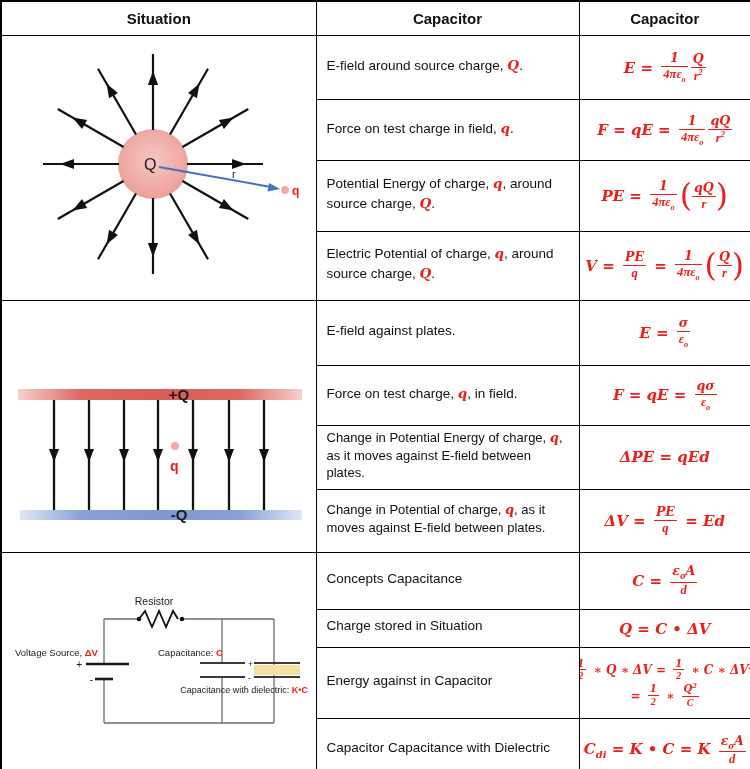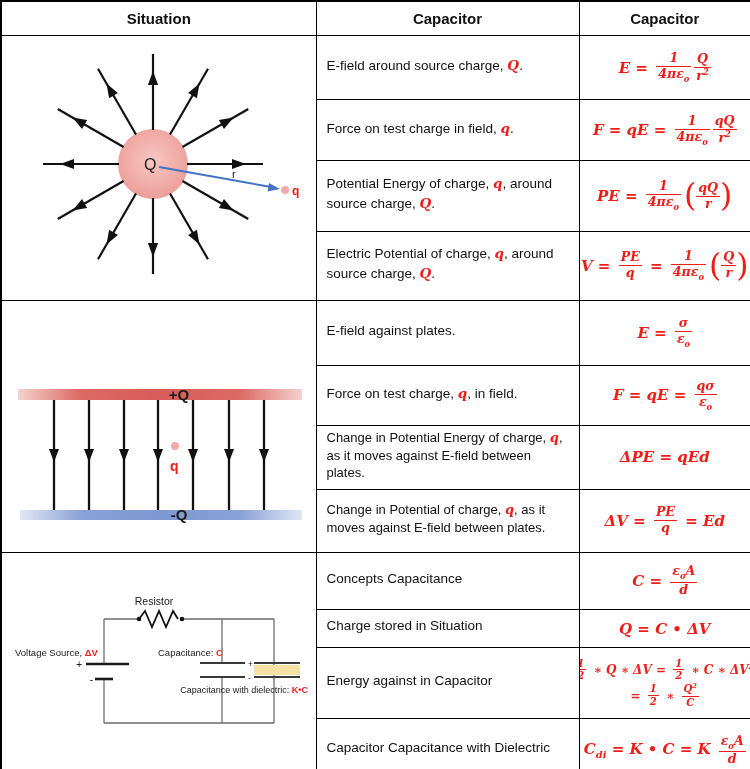--- a/index.html
+++ b/index.html
@@ -14,21 +14,21 @@
   td.con{padding:3px 8px 7px 10px;font-size:13.5px;line-height:1.38;text-align:left;}
   tr.small td.con{font-size:13px;line-height:1.35;}
   td.eqc{text-align:center;}
   .eq{color:var(--red);font-family:"DejaVu Serif",serif;font-style:italic;font-weight:600;font-size:15px;}
   .eq-small{font-size:12px;}
   .eq-line{display:flex;justify-content:center;align-items:center;gap:3px;margin:1px 0;}
   .eq-t{white-space:pre;}
   .fracwrap{display:inline-flex;align-items:center;}
   .frac{display:inline-flex;flex-direction:column;text-align:center;font-size:0.84em;line-height:1.18;}
   .frac .num{border-bottom:1.4px solid currentColor;padding:0 2px;}
-  .frac .den{padding:0 2px;}
+  .frac .den{padding:0 2px;font-family:Liberation Serif, serif;}
   .paren{font-style:normal;font-weight:400;font-size:2.1em;line-height:0.8;}
   sub,sup{font-size:66%;}
   .var{color:var(--red);font-family:"DejaVu Serif",serif;font-style:italic;font-weight:600;}
   svg text{font-family:"Liberation Sans",sans-serif;fill:#1a1a1a;}
   svg text.redtxt, svg tspan.redtxt{fill:var(--red);}
   .wire{stroke:var(--wire);stroke-width:1.3;fill:none;}
   .plate{stroke:#1a1a1a;stroke-width:2.6;}
   .capplate{stroke:#3a3a3a;stroke-width:2.2;}
   .fieldline{stroke:#111;stroke-width:2.3;}
   .arrowhead{fill:#111;stroke:none;}

